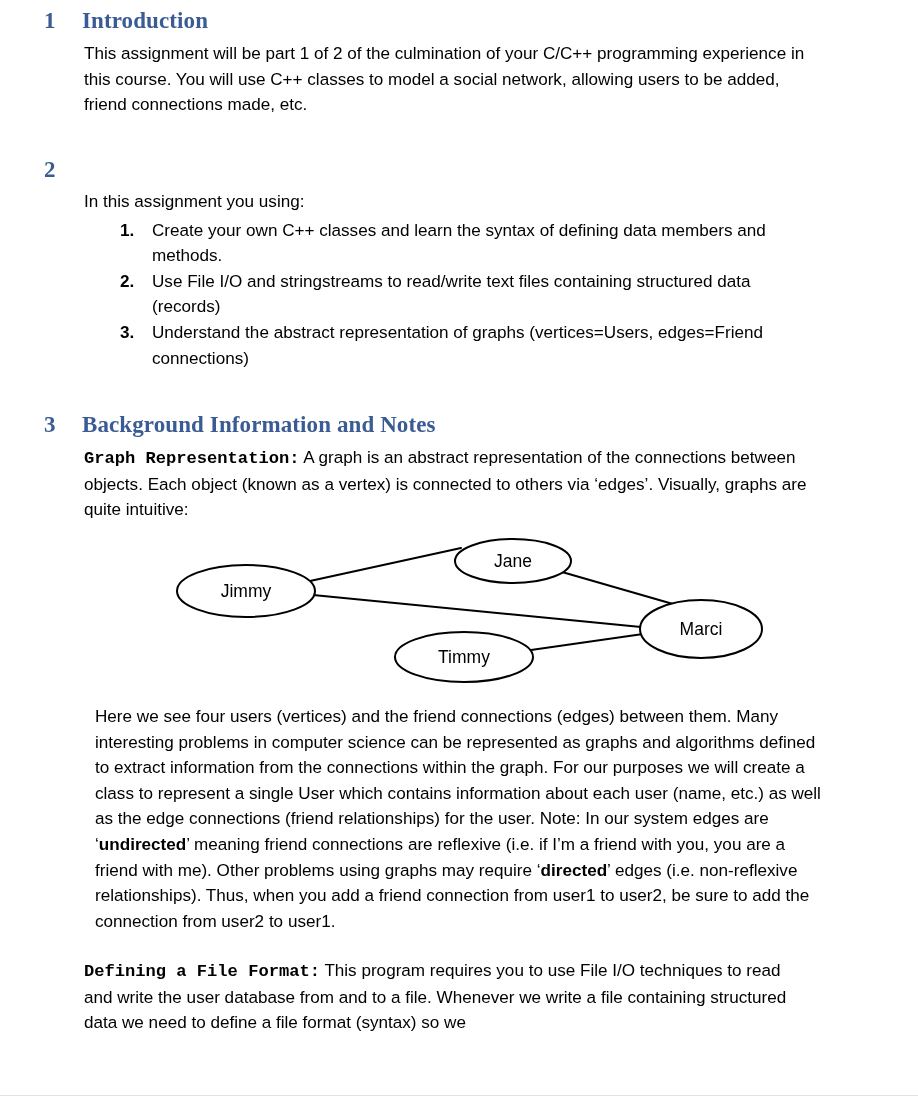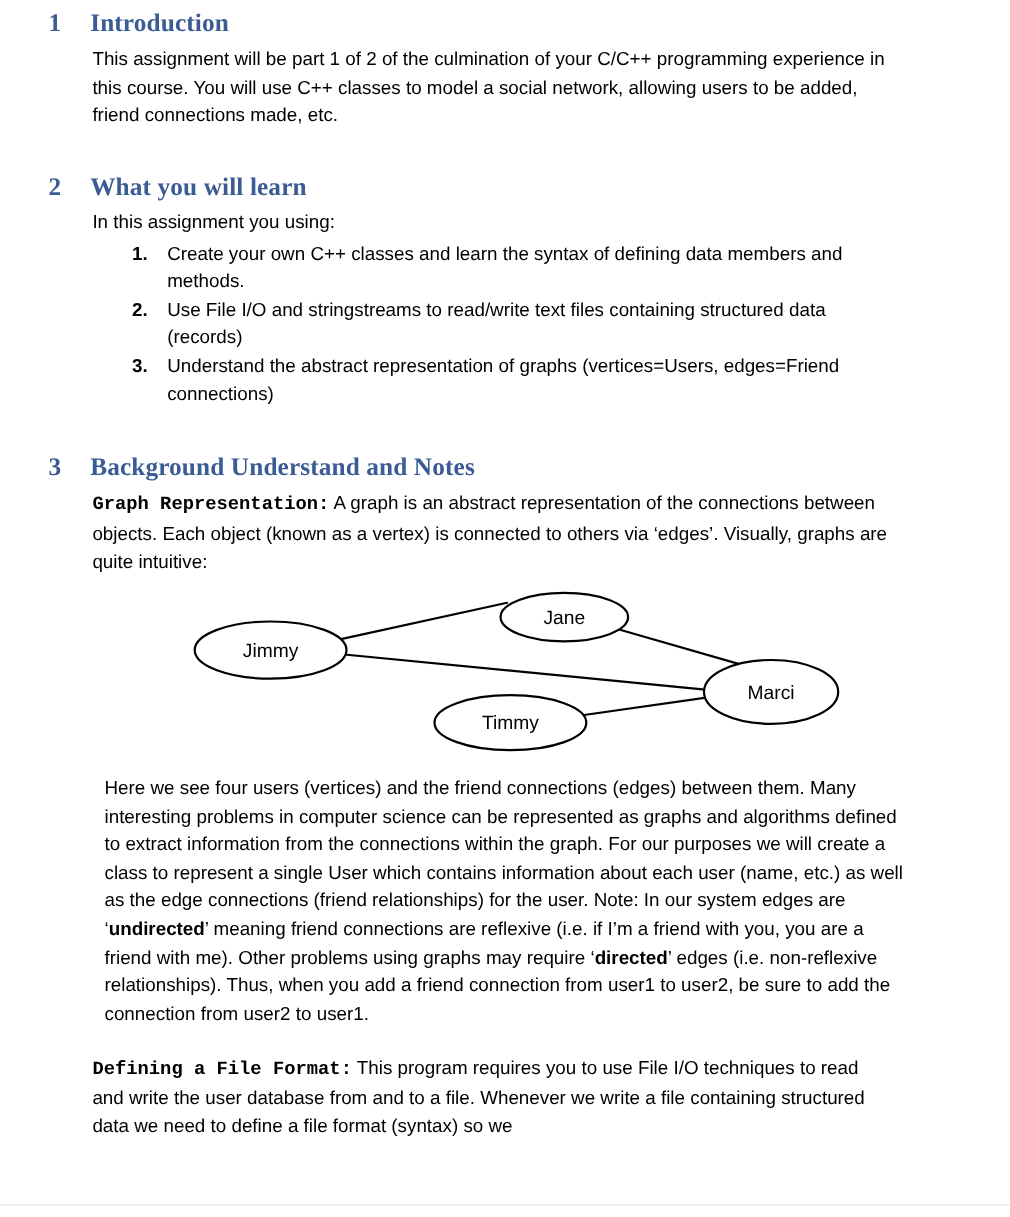--- a/index.html
+++ b/index.html
@@ -106,21 +106,20 @@
       <span class="h-title">Introduction</span>
     </div>
     <div class="body-block" style="margin-top:7px;">
       <p>This assignment will be part 1 of 2 of the culmination of your C/C++ programming experience in this course.  You will use C++ classes to model a social network, allowing users to be added, friend connections made, etc.</p>
     </div>
   </div>
 
   <div style="position:absolute; left:0; top:157px; width:918px;">
     <div class="heading">
       <span class="h-num">2</span>
-      <span class="h-title">What you will learn</span>
     </div>
     <div class="body-block" style="margin-top:6px;">
       <p>In this assignment you using:</p>
     </div>
     <ol class="task-list" style="margin-top:3px;">
       <li>
         <span class="marker">1.</span>
         <span>Create your own C++ classes and learn the syntax of defining data members and methods.</span>
       </li>
       <li>
@@ -130,21 +129,21 @@
       <li>
         <span class="marker">3.</span>
         <span>Understand the abstract representation of graphs (vertices=Users, edges=Friend connections)</span>
       </li>
     </ol>
   </div>
 
   <div style="position:absolute; left:0; top:412px; width:918px;">
     <div class="heading">
       <span class="h-num">3</span>
-      <span class="h-title">Background Understand and Notes</span>
+      <span class="h-title">Background Information and Notes</span>
     </div>
     <div class="body-block" style="margin-top:7px;">
       <p>
         <span class="lead">Graph Representation:</span><span> A graph is an abstract representation of the connections between objects.  Each object (known as a vertex) is connected to others via ‘edges’.  Visually, graphs are quite intuitive:</span>
       </p>
     </div>
   </div>
 
   <div style="position:absolute; left:0; top:0; width:918px; height:1096px; pointer-events:none;">
     <svg width="918" height="1096" viewBox="0 0 918 1096">

